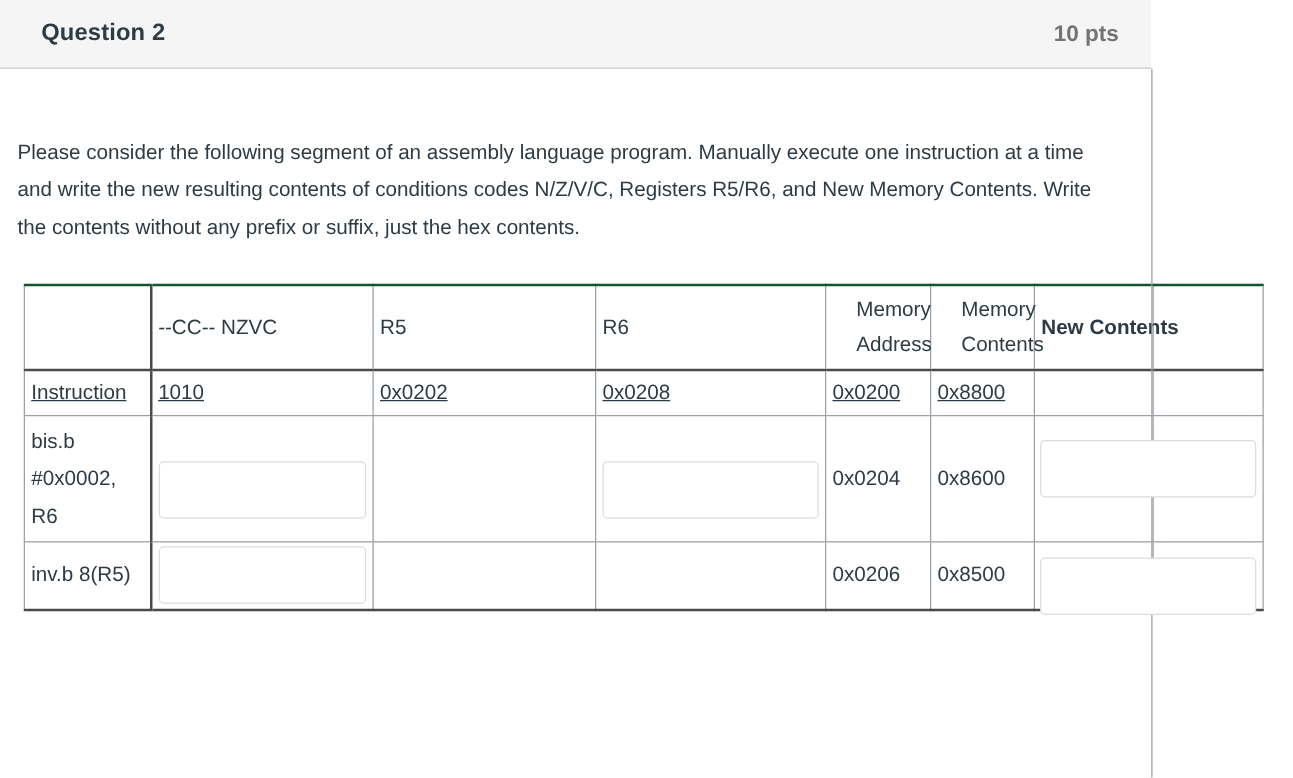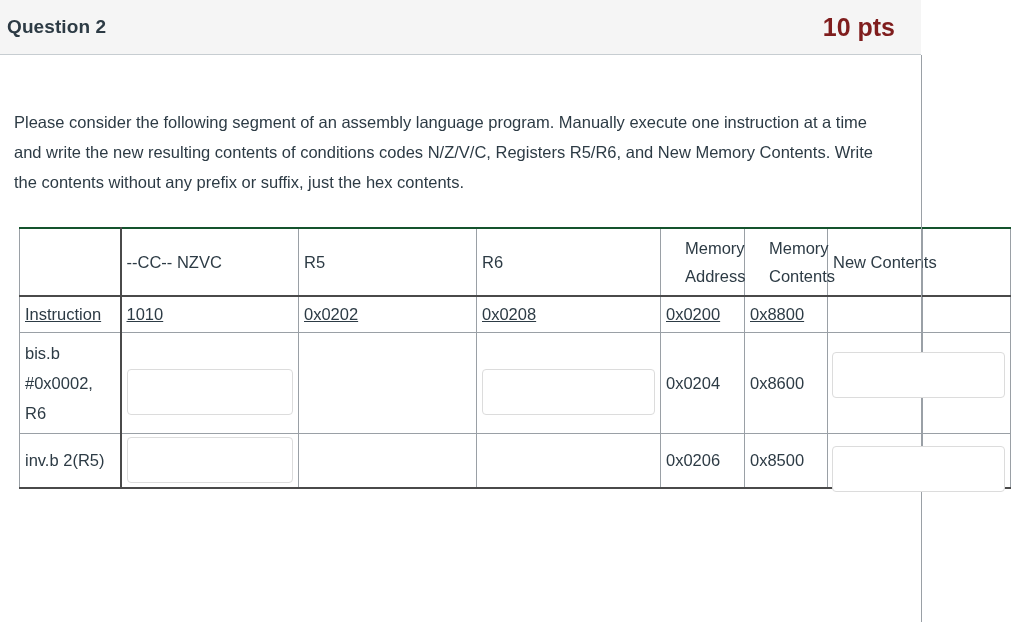--- a/index.html
+++ b/index.html
@@ -33,32 +33,32 @@
     left: 0;
     top: 0;
     width: 921px;
     height: 55px;
     background: #f5f5f5;
     border-bottom: 1px solid #c7cdd1;
     box-sizing: border-box;
     display: flex;
     align-items: center;
     justify-content: space-between;
-    padding: 0 26px 0 7px;
+    padding: 0 26px 0 33px;
   }
   #question-header .q-title {
     font-size: 19px;
     font-weight: bold;
     letter-spacing: .1px;
     color: #2d3b45;
   }
   #question-header .q-points {
-    font-size: 25px;
+    font-size: 18px;
     font-weight: bold;
-    color: #7f1d1d;
+    color: #737373;
   }
 
   
   #prompt {
     position: absolute;
     left: 14px;
     top: 90px;
     width: 860px;
     font-size: 16.5px;
     line-height: 30px;
@@ -181,21 +181,21 @@
       <td>R5</td>
       <td>R6</td>
       <td class="stacked">
         <div>Memory</div>
         <div>Address</div>
       </td>
       <td class="stacked">
         <div>Memory</div>
         <div>Contents</div>
       </td>
-      <td style="white-space:nowrap;">New Contents</td>
+      <td style="white-space:nowrap;font-weight:bold;">New Contents</td>
       <td></td>
     </tr>
 
     <tr style="height:36px;text-decoration:underline;">
       <td class="col-instr">Instruction</td>
       <td>1010</td>
       <td>0x0202</td>
       <td>0x0208</td>
       <td>0x0200</td>
       <td>0x8800</td>
@@ -224,21 +224,21 @@
       <td>0x0204</td>
       <td>0x8600</td>
       <td class="newcontents-cell">
         <input class="newcontents-input" type="text" value="" style="">
       </td>
       <td></td>
     </tr>
 
     <tr style="height:55px;">
       <td class="col-instr">
-        <div>inv.b 2(R5)</div>
+        <div>inv.b 8(R5)</div>
       </td>
       <td class="cell-top">
         <div class="box-slot" style="padding-top:0;">
           <input class="answer-box" type="text" value="" style="">
         </div>
       </td>
       <td></td>
       <td></td>
       <td>0x0206</td>
       <td>0x8500</td>

